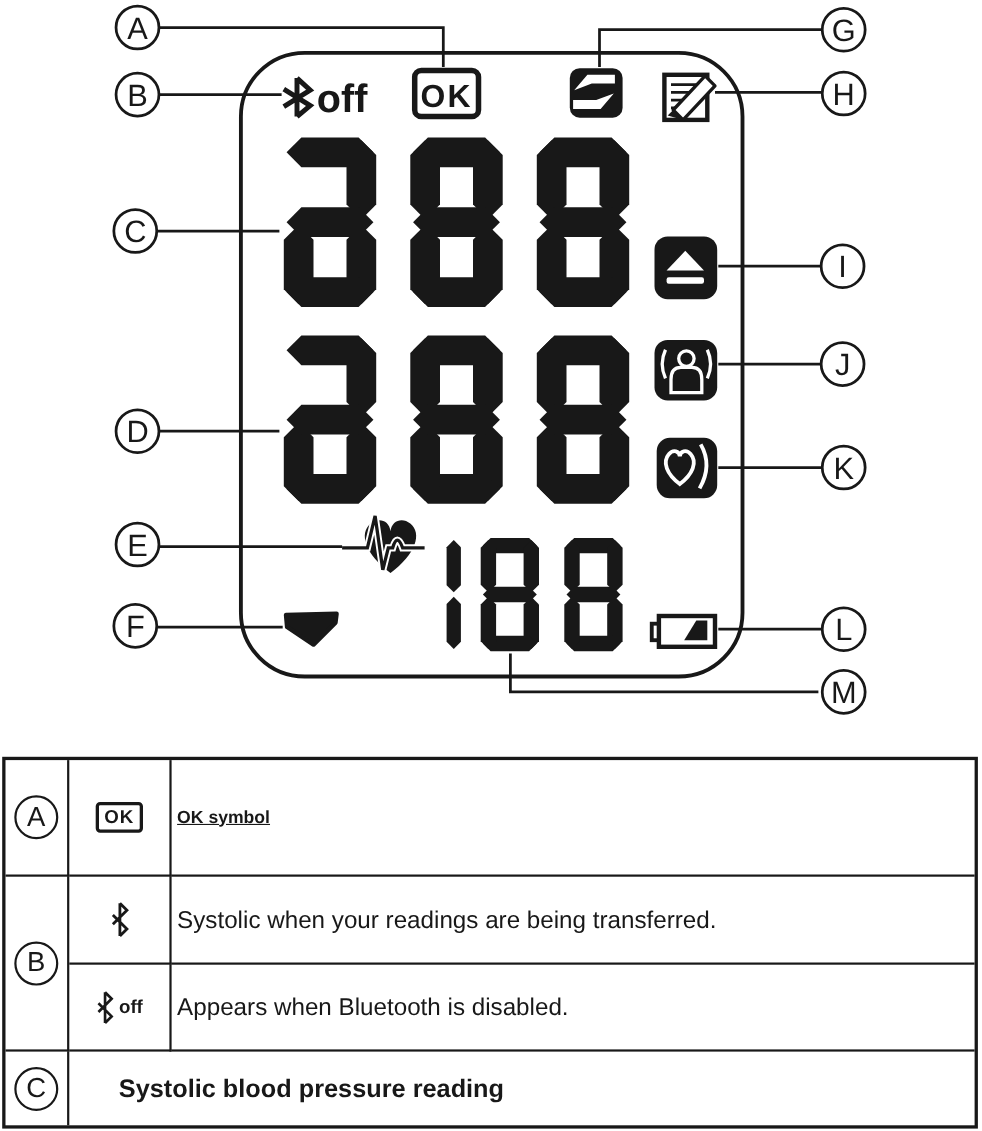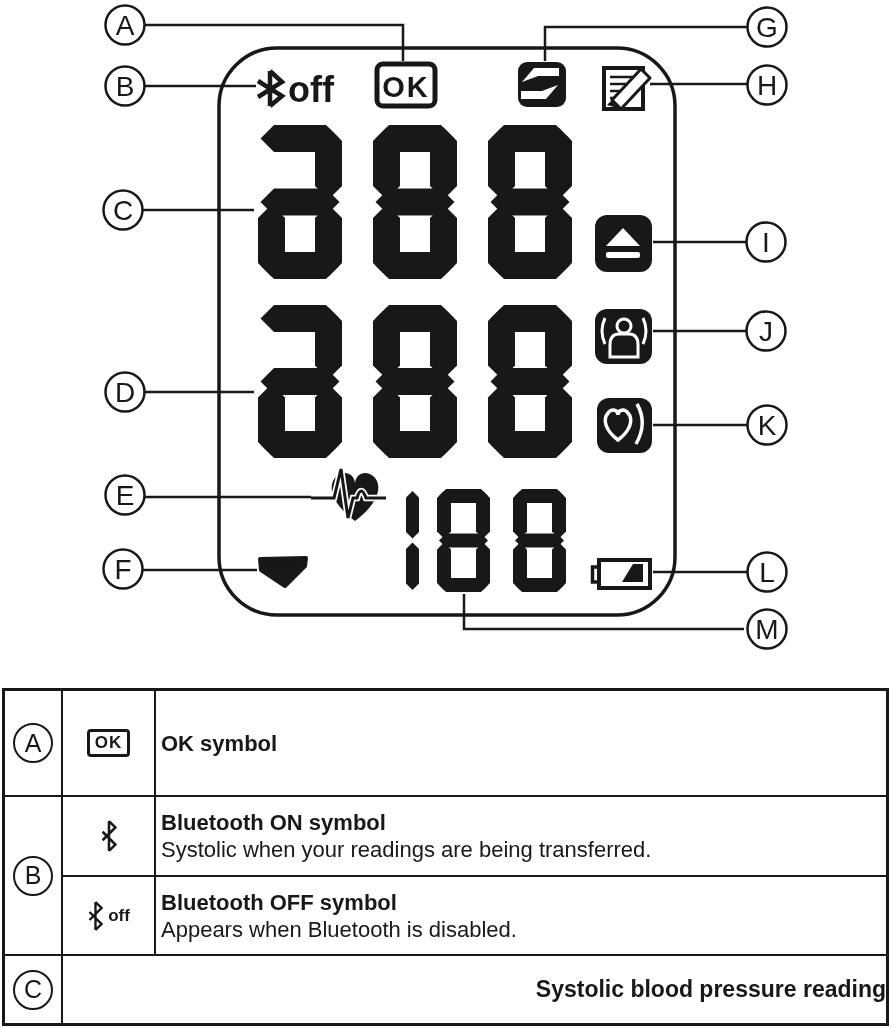--- a/index.html
+++ b/index.html
@@ -13,27 +13,27 @@
        border:3px solid #181818;display:grid;
        grid-template-columns:58px 93px 1fr;
        grid-template-rows:106px 80px 79px 67px;}
   .cell{display:flex;align-items:center;justify-content:center;box-sizing:border-box;}
   .br{border-right:2px solid #181818;}
   .bb{border-bottom:2px solid #181818;}
   .lcirc{width:36px;height:36px;border:2.5px solid #181818;border-radius:50%;
          display:flex;align-items:center;justify-content:center;font-size:25px;}
   .txtcell{flex-direction:column;align-items:flex-start;justify-content:center;
            padding-left:5px;padding-right:14px;}
-  .title{font-weight:bold;font-size:22px;line-height:27px;}
+  .title{font-weight:bold;font-size:16px;line-height:27px;text-decoration:underline;}
   .desc{font-size:22px;line-height:27px;}
   .bigtitle{font-weight:bold;font-size:23px;}
   .okbox{border:3px solid #181818;border-radius:4px;padding:1px 5px;
          font-weight:bold;font-size:17px;letter-spacing:1px;}
   .btoff-lbl{font-weight:bold;font-size:17px;margin-left:4px;}
-  .span23{grid-column:2 / 4;justify-content:flex-end;padding-left:7px;margin-left:38px;}
+  .span23{grid-column:2 / 4;justify-content:flex-start;padding-left:7px;margin-left:38px;}
   .rowspan{grid-row:2 / 4;}
 </style>
 </head>
 <body>
 
 <div class="stage">
 
 <svg class="diagram" width="893" height="680" viewBox="0 0 893 680">
 
   <rect x="219" y="48" width="456" height="567" rx="58" fill="#ffffff" stroke="#181818" stroke-width="3.5"></rect>
@@ -251,32 +251,30 @@
       <span>B</span>
     </div>
   </div>
 
   <div class="cell br bb">
     <svg width="18" height="32" viewBox="0 0 16 30">
       <path d="M8,1 V29 M8,1 L14,7 L2,19 M8,29 L14,23 L2,11" fill="none" stroke="#181818" stroke-width="2.4"></path>
     </svg>
   </div>
   <div class="cell txtcell bb">
-    <div class="title">Bluetooth ON symbol</div>
     <div class="desc">Systolic when your readings are being transferred.</div>
   </div>
 
   <div class="cell br bb">
     <svg width="17" height="30" viewBox="0 0 16 30">
       <path d="M8,1 V29 M8,1 L14,7 L2,19 M8,29 L14,23 L2,11" fill="none" stroke="#181818" stroke-width="2.4"></path>
     </svg>
     <span class="btoff-lbl">off</span>
   </div>
   <div class="cell txtcell bb">
-    <div class="title">Bluetooth OFF symbol</div>
     <div class="desc">Appears when Bluetooth is disabled.</div>
   </div>
 
   <div class="cell br">
     <div class="lcirc">
       <span>C</span>
     </div>
   </div>
   <div class="cell span23">
     <div class="bigtitle">Systolic blood pressure reading</div>

